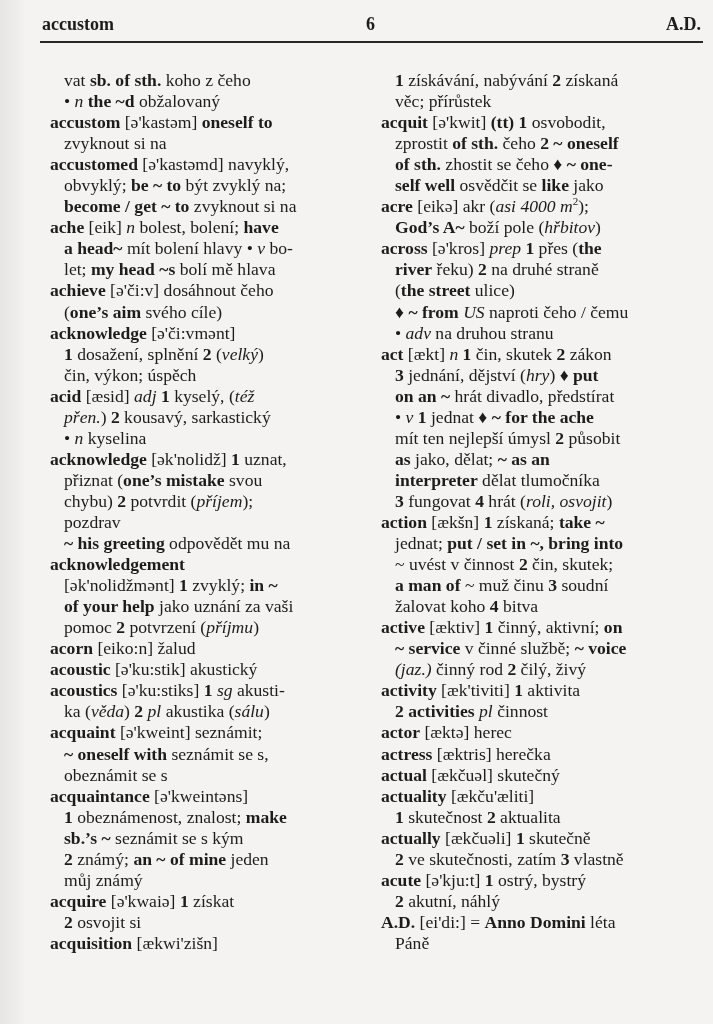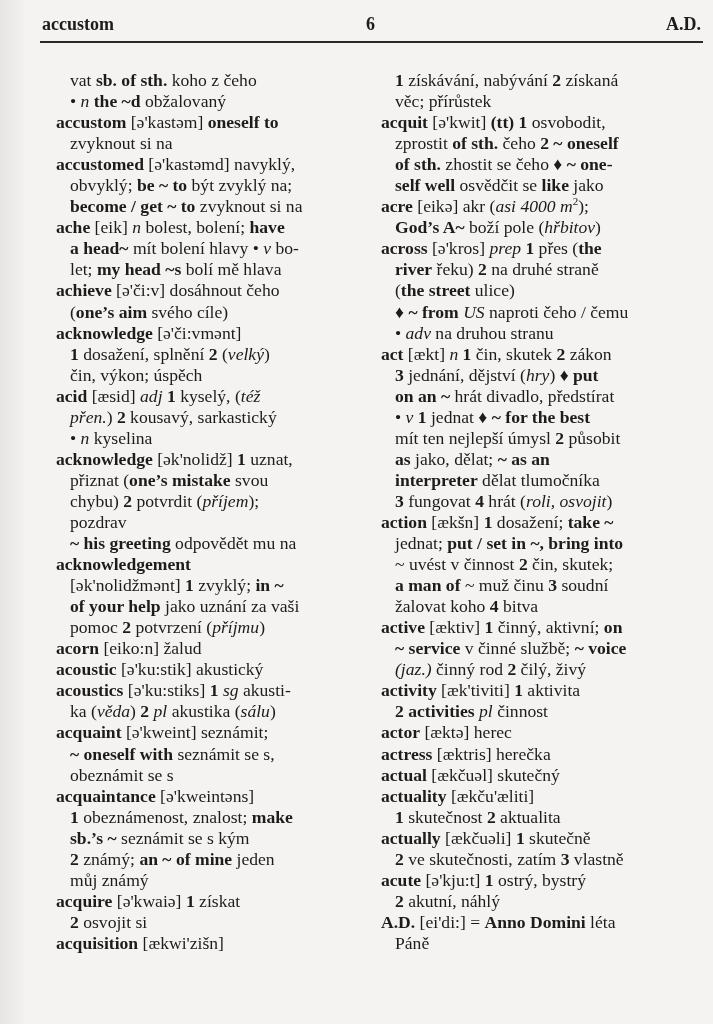--- a/index.html
+++ b/index.html
@@ -23,21 +23,21 @@
   .header .right { position: absolute; right: 2px; top: 4px; }
   .rule {
     position: absolute; left: 40px; top: 41px; width: 663px; height: 2px;
     background: #2a2727;
   }
   .col {
     position: absolute; top: 70px;
     font-size: 17.6px; line-height: 21.05px;
     white-space: nowrap;
   }
-  .col.left { left: 56px; width: 320px; }
+  .col.left { left: 50px; width: 320px; }
   .col.right { left: 381px; width: 320px; }
   .line { display: block; height: 21.05px; }
   .line.indent { padding-left: 14px; }
   .b { font-weight: bold; }
   .i { font-style: italic; }
   sup { font-size: 11px; line-height: 0; }
 </style>
 </head>
 <body>
 
@@ -104,26 +104,26 @@
     <span class="line"><span class="b">acre</span><span> [eikə] akr (</span><span class="i">asi 4000 m</span><sup>2</sup><span>);</span></span>
     <span class="line indent"><span class="b">God’s A~</span><span> boží pole (</span><span class="i">hřbitov</span><span>)</span></span>
     <span class="line"><span class="b">across</span><span> [ə'kros] </span><span class="i">prep</span><span>  </span><span class="b">1</span><span> přes (</span><span class="b">the</span></span>
     <span class="line indent"><span class="b">river</span><span> řeku)  </span><span class="b">2</span><span> na druhé straně</span></span>
     <span class="line indent"><span>(</span><span class="b">the street</span><span> ulice)</span></span>
     <span class="line indent"><span>♦ </span><span class="b">~ from</span><span> </span><span class="i">US</span><span> naproti čeho / čemu</span></span>
     <span class="line indent"><span>• </span><span class="i">adv</span><span> na druhou stranu</span></span>
     <span class="line"><span class="b">act</span><span> [ækt] </span><span class="i">n</span><span>  </span><span class="b">1</span><span> čin, skutek  </span><span class="b">2</span><span> zákon</span></span>
     <span class="line indent"><span class="b">3</span><span> jednání, dějství (</span><span class="i">hry</span><span>) ♦ </span><span class="b">put</span></span>
     <span class="line indent"><span class="b">on an ~</span><span> hrát divadlo, předstírat</span></span>
-    <span class="line indent"><span>• </span><span class="i">v</span><span>  </span><span class="b">1</span><span> jednat ♦ </span><span class="b">~ for the best</span></span>
+    <span class="line indent"><span>• </span><span class="i">v</span><span>  </span><span class="b">1</span><span> jednat ♦ </span><span class="b">~ for the ache</span></span>
     <span class="line indent"><span>mít ten nejlepší úmysl  </span><span class="b">2</span><span> působit</span></span>
     <span class="line indent"><span class="b">as</span><span> jako, dělat; </span><span class="b">~ as an</span></span>
     <span class="line indent"><span class="b">interpreter</span><span> dělat tlumočníka</span></span>
     <span class="line indent"><span class="b">3</span><span> fungovat  </span><span class="b">4</span><span> hrát (</span><span class="i">roli, osvojit</span><span>)</span></span>
-    <span class="line"><span class="b">action</span><span> [ækšn]  </span><span class="b">1</span><span> dosažení; </span><span class="b">take ~</span></span>
+    <span class="line"><span class="b">action</span><span> [ækšn]  </span><span class="b">1</span><span> získaná; </span><span class="b">take ~</span></span>
     <span class="line indent"><span>jednat; </span><span class="b">put / set in ~, bring into</span></span>
     <span class="line indent"><span>~ uvést v činnost  </span><span class="b">2</span><span> čin, skutek;</span></span>
     <span class="line indent"><span class="b">a man of</span><span> ~ muž činu  </span><span class="b">3</span><span> soudní</span></span>
     <span class="line indent"><span>žalovat koho  </span><span class="b">4</span><span> bitva</span></span>
     <span class="line"><span class="b">active</span><span> [æktiv]  </span><span class="b">1</span><span> činný, aktivní; </span><span class="b">on</span></span>
     <span class="line indent"><span class="b">~ service</span><span> v činné službě; </span><span class="b">~ voice</span></span>
     <span class="line indent"><span class="i">(jaz.)</span><span> činný rod  </span><span class="b">2</span><span> čilý, živý</span></span>
     <span class="line"><span class="b">activity</span><span> [æk'tiviti]  </span><span class="b">1</span><span> aktivita</span></span>
     <span class="line indent"><span class="b">2 activities</span><span> </span><span class="i">pl</span><span> činnost</span></span>
     <span class="line"><span class="b">actor</span><span> [æktə] herec</span></span>

